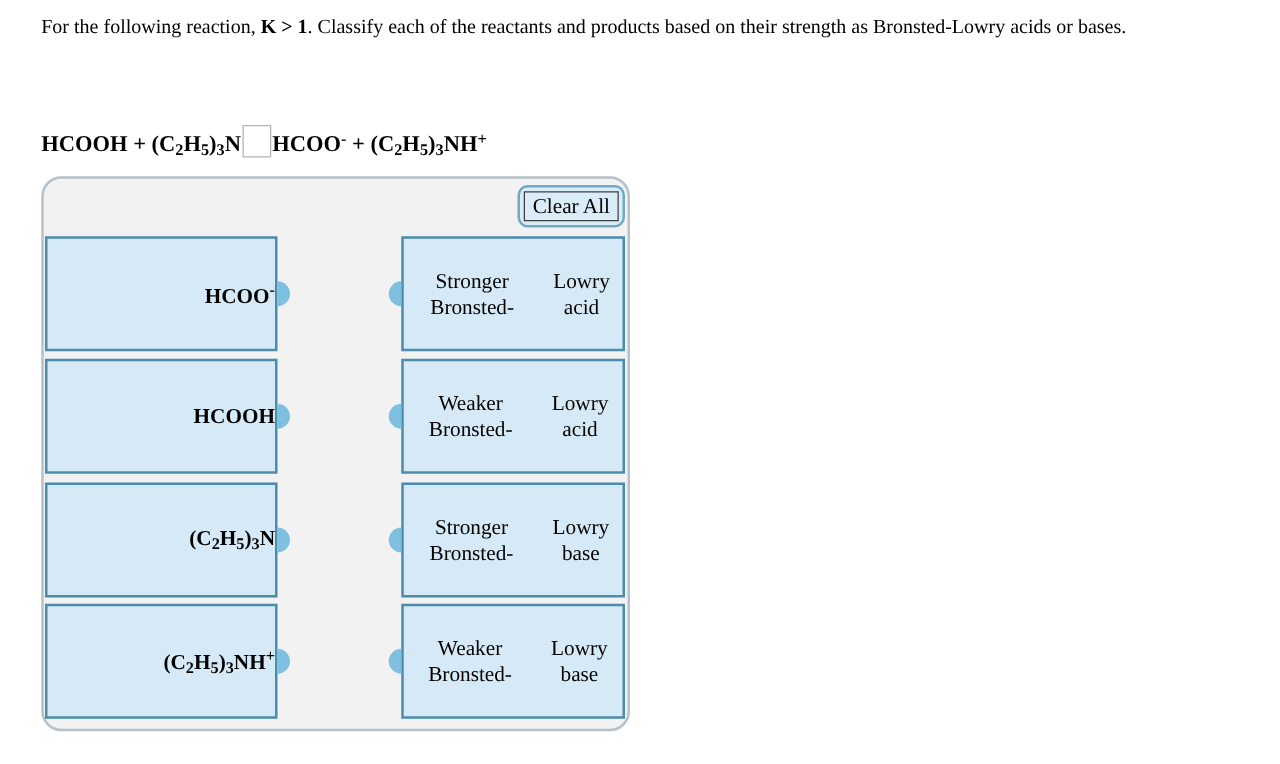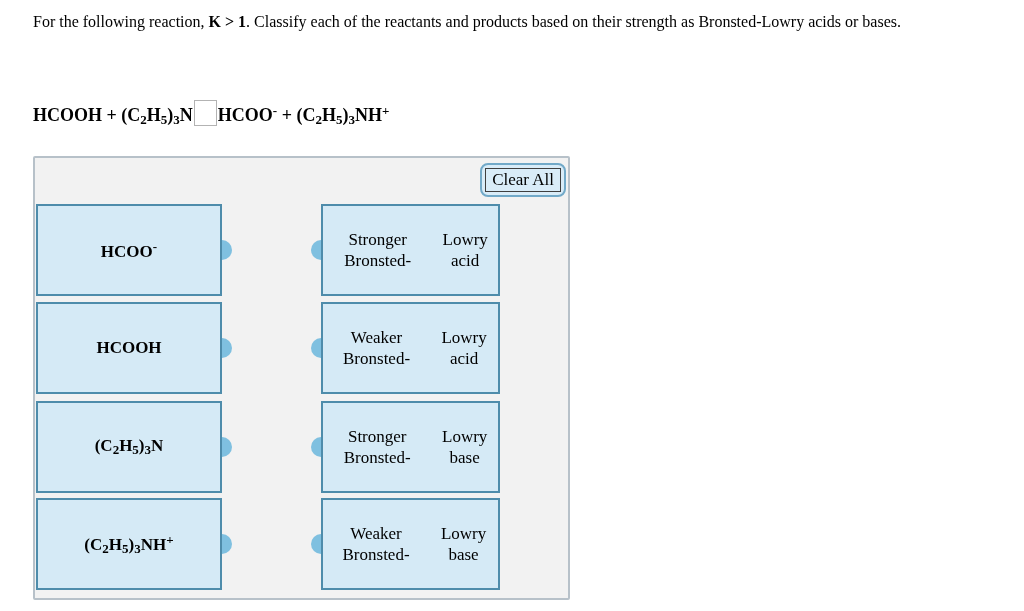--- a/index.html
+++ b/index.html
@@ -38,26 +38,26 @@
     width: 21px; height: 24px;
     background: #ffffff;
     border: 1px solid #b3b3b3;
     vertical-align: -5px;
     margin: 0 1px;
   }
 
   
   .panel {
     position: absolute;
-    left: 33px; top: 156px;
-    width: 537px; height: 444px;
+    left: 33px; top: 141px;
+    width: 471px; height: 444px;
     box-sizing: border-box;
     background: var(--panel-bg, #f2f2f2);
     border: 2px solid var(--panel-border, #b7c1c9);
-    border-radius: 2px;
+    border-radius: 16px;
   }
 
   .clear-all {
     position: absolute;
     top: 5px; right: 2px;
     height: 34px;
     box-sizing: border-box;
     background: var(--button-bg, #d9ecf8);
     border: 2px solid var(--button-border, #72a9c8);
     border-radius: 8px;
@@ -83,20 +83,21 @@
     display: flex;
     align-items: center;
     justify-content: center;
     text-align: center;
   }
   .drag-box {
     left: 1px; width: 186px;
     font-weight: bold;
     font-size: 17px;
     cursor: grab;
+    justify-content: flex-end;
   }
   .target-box {
     left: 286px; width: 179px;
     flex-direction: row;
     font-size: 17px;
     line-height: 21px;
   }
 
   .r0 { top: 46px; }
   .r1 { top: 144px; }

